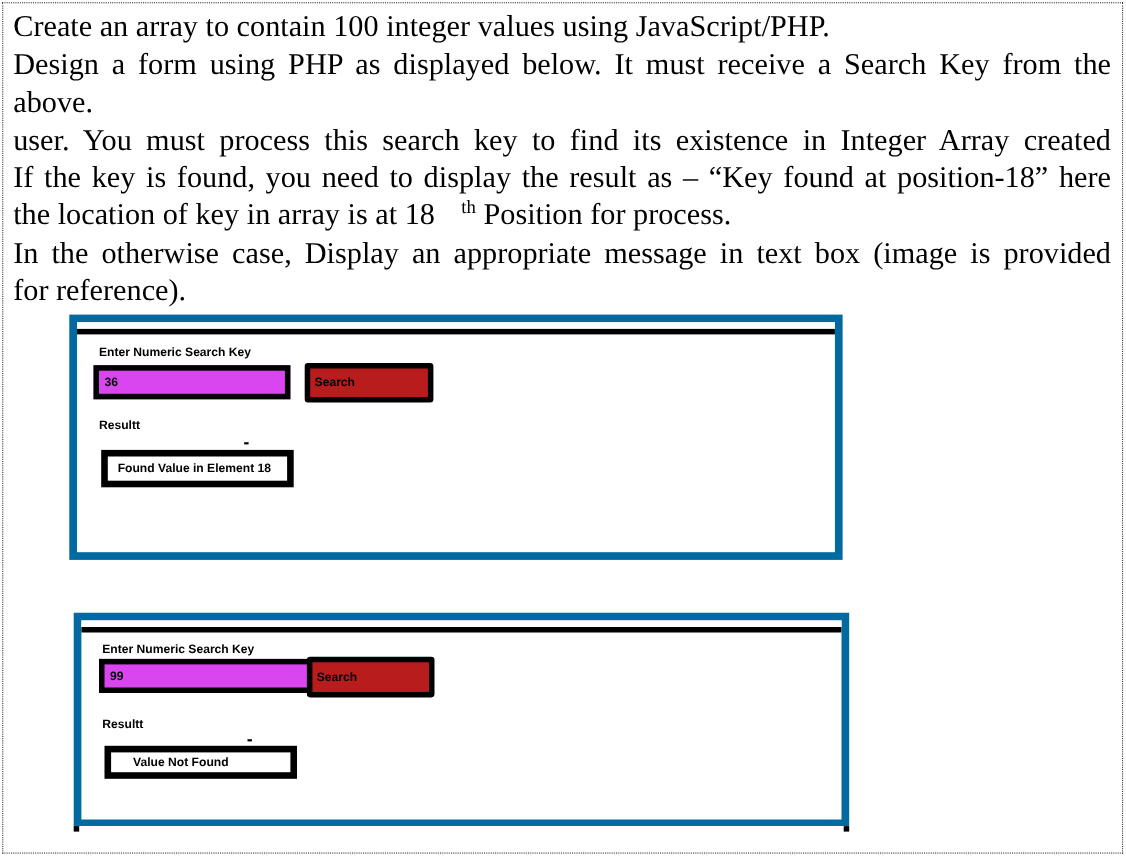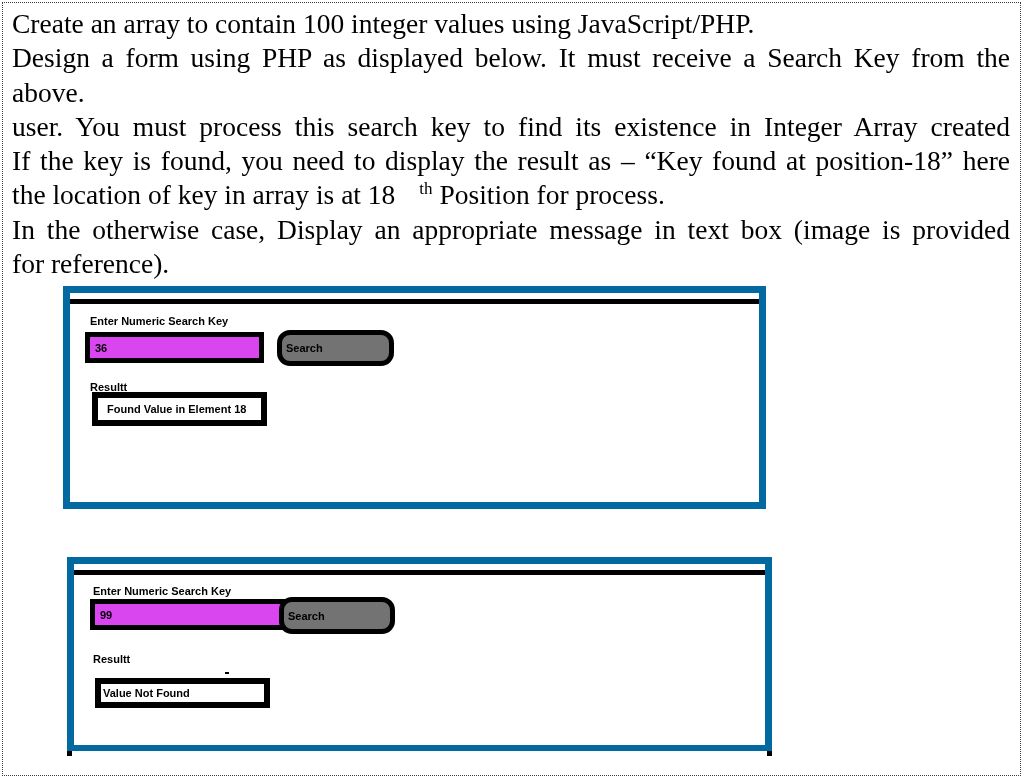--- a/index.html
+++ b/index.html
@@ -56,22 +56,22 @@
     background: #d946ef;
     font-family: "Liberation Sans", sans-serif;
     font-size: 11px; font-weight: 700;
     color: #000;
     padding: 0 0 0 5px;
     outline: none;
   }
   .search-btn {
     position: absolute;
     border: 5px solid #000;
-    border-radius: 13px;
-    background: #737373;
+    border-radius: 3px;
+    background: #b91c1c;
     font-family: "Liberation Sans", sans-serif;
     font-size: 11px; font-weight: 700;
     color: #000;
     text-align: left;
     padding: 0 0 0 4px;
     cursor: pointer;
   }
   .result-box {
     position: absolute;
     border: 6px solid #000;
@@ -115,35 +115,35 @@
     <div class="fld-label" style="left:20px; top:22px;">Enter Numeric Search Key</div>
 
     <input class="key-input" style="left: 15px; top: 39px; width: 179px; height: 31px;" value="36">
 
     <button class="search-btn" style="left:207px; top:37px; width:117px; height:36px;">Search</button>
 
     <div class="fld-label" style="left:20px; top:88px;">Resultt</div>
 
     <div class="stray-dash" style="left:152px; top:109px;"></div>
 
-    <div class="result-box" style="left:22px; top:99px; width:175px; height:34px; padding-left:9px;">Found Value in Element 18</div>
+    <div class="result-box" style="left:22px; top:116px; width:175px; height:34px; padding-left:9px;">Found Value in Element 18</div>
   </div>
 
   <div class="mock-form form-notfound">
     <div class="titlebar"></div>
 
     <div class="fld-label" style="left:19px; top:21px;">Enter Numeric Search Key</div>
 
     <input class="key-input" style="left: 16px; top: 35px; width: 202px; height: 31px;" value="99">
 
     <button class="search-btn" style="left:205px; top:33px; width:116px; height:37px;">Search</button>
 
     <div class="fld-label" style="left:19px; top:89px;">Resultt</div>
 
     <div class="stray-dash" style="left:151px; top:108px;"></div>
 
-    <div class="result-box" style="left:21px; top:114px; width:175px; height:30px; padding-left:2px;">Value Not Found</div>
+    <div class="result-box" style="left:21px; top:114px; width:175px; height:30px; padding-left:20px;">Value Not Found</div>
   </div>
 
   <div class="corner-stub" style="left:67px; top:751px;"></div>
   <div class="corner-stub" style="left:767px; top:751px;"></div>
 
 </div>
 
 </body></html>

